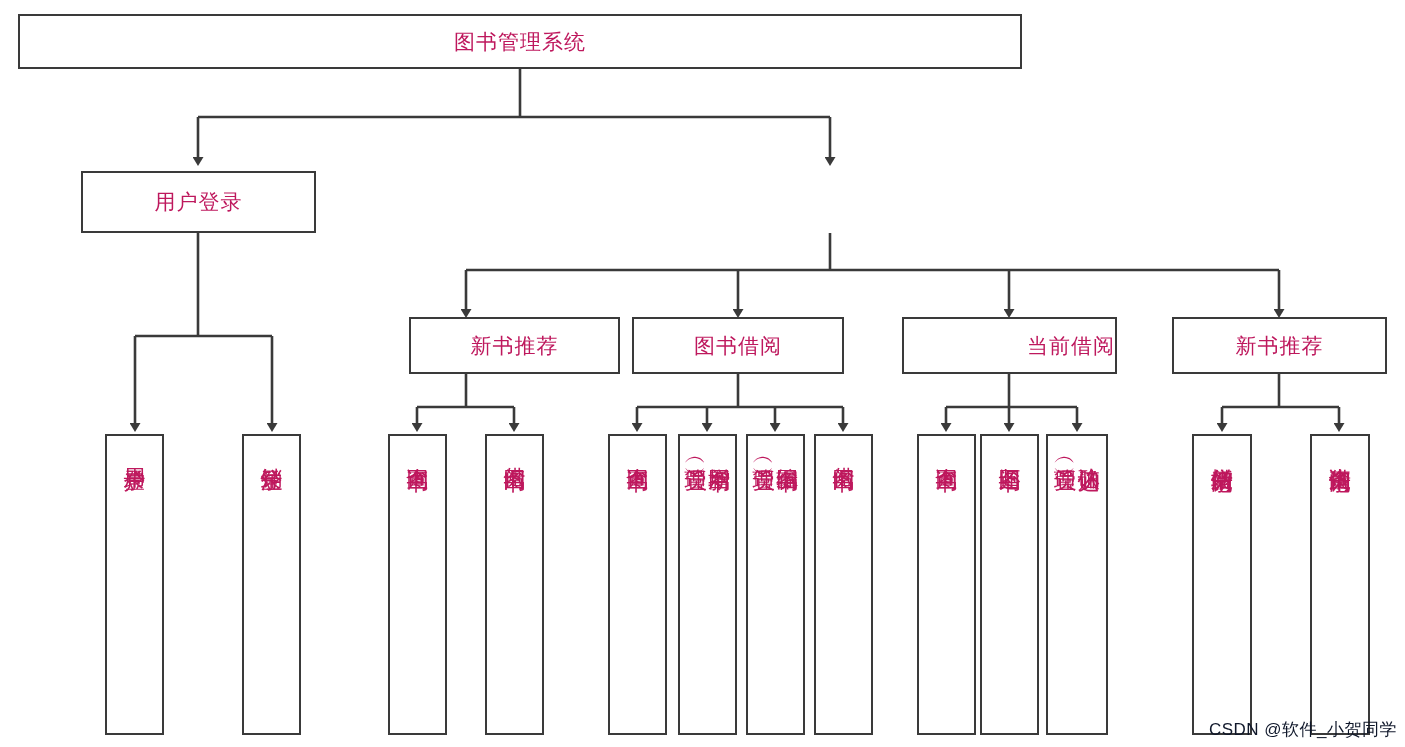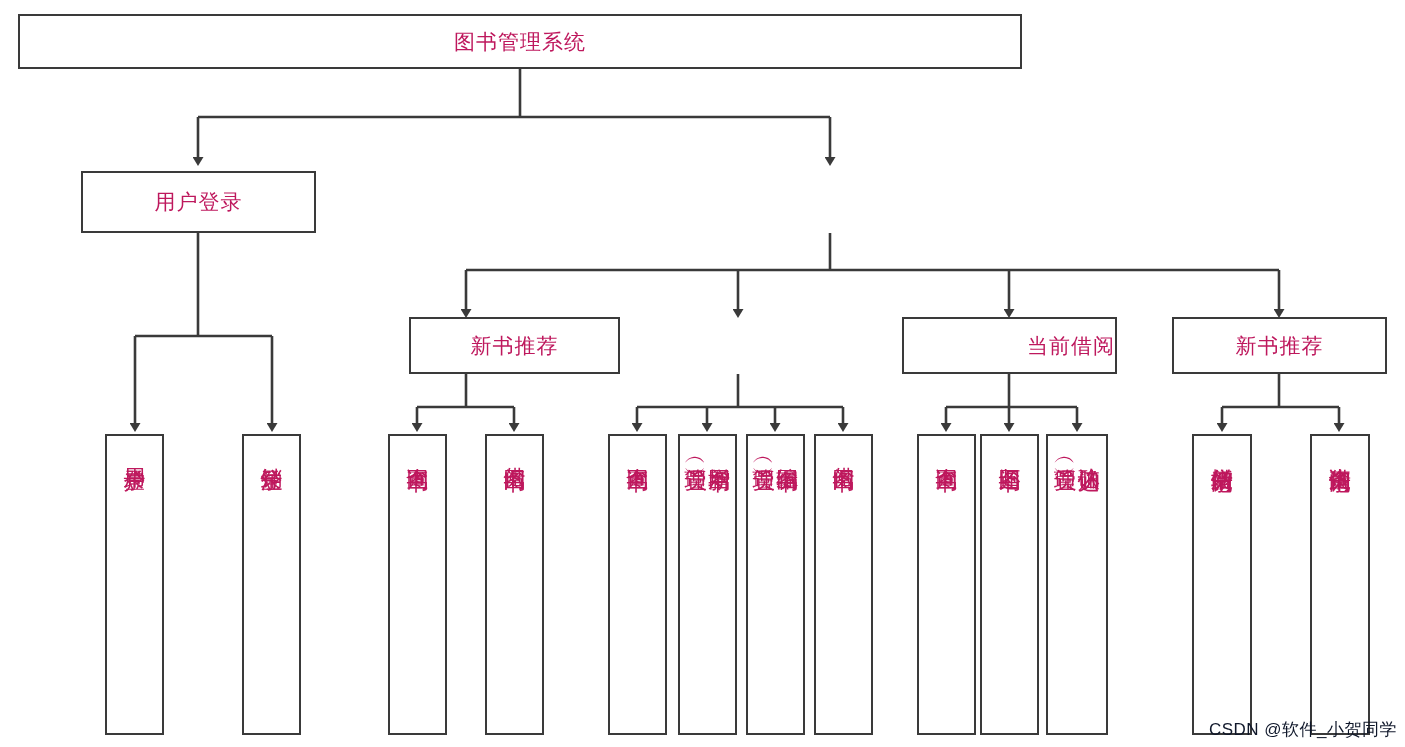--- a/index.html
+++ b/index.html
@@ -121,20 +121,23 @@
     <span>图书管理系统</span>
   </div>
 
   <div class="node horiz" style="left:81px; top:171px; width:235px; height:62px;">
     <span>用户登录</span>
   </div>
 
   <div class="node horiz" style="left:361px; top:317px; width:211px; height:57px;margin-left:48px;">
     <span>新书推荐</span>
   </div>
+  <div class="node horiz" style="left:632px; top:317px; width:212px; height:57px;">
+    <span>图书借阅</span>
+  </div>
   <div class="node horiz" style="left:902px; top:317px; width:215px; height:57px;justify-content:flex-end;">
     <span>当前借阅</span>
   </div>
   <div class="node horiz" style="left:1172px; top:317px; width:215px; height:57px;">
     <span>新书推荐</span>
   </div>
 
   <div class="node vert" style="left:105px; top:434px; width:59px; height:301px;">
     <span class="vlabel">用户登录</span>
   </div>

